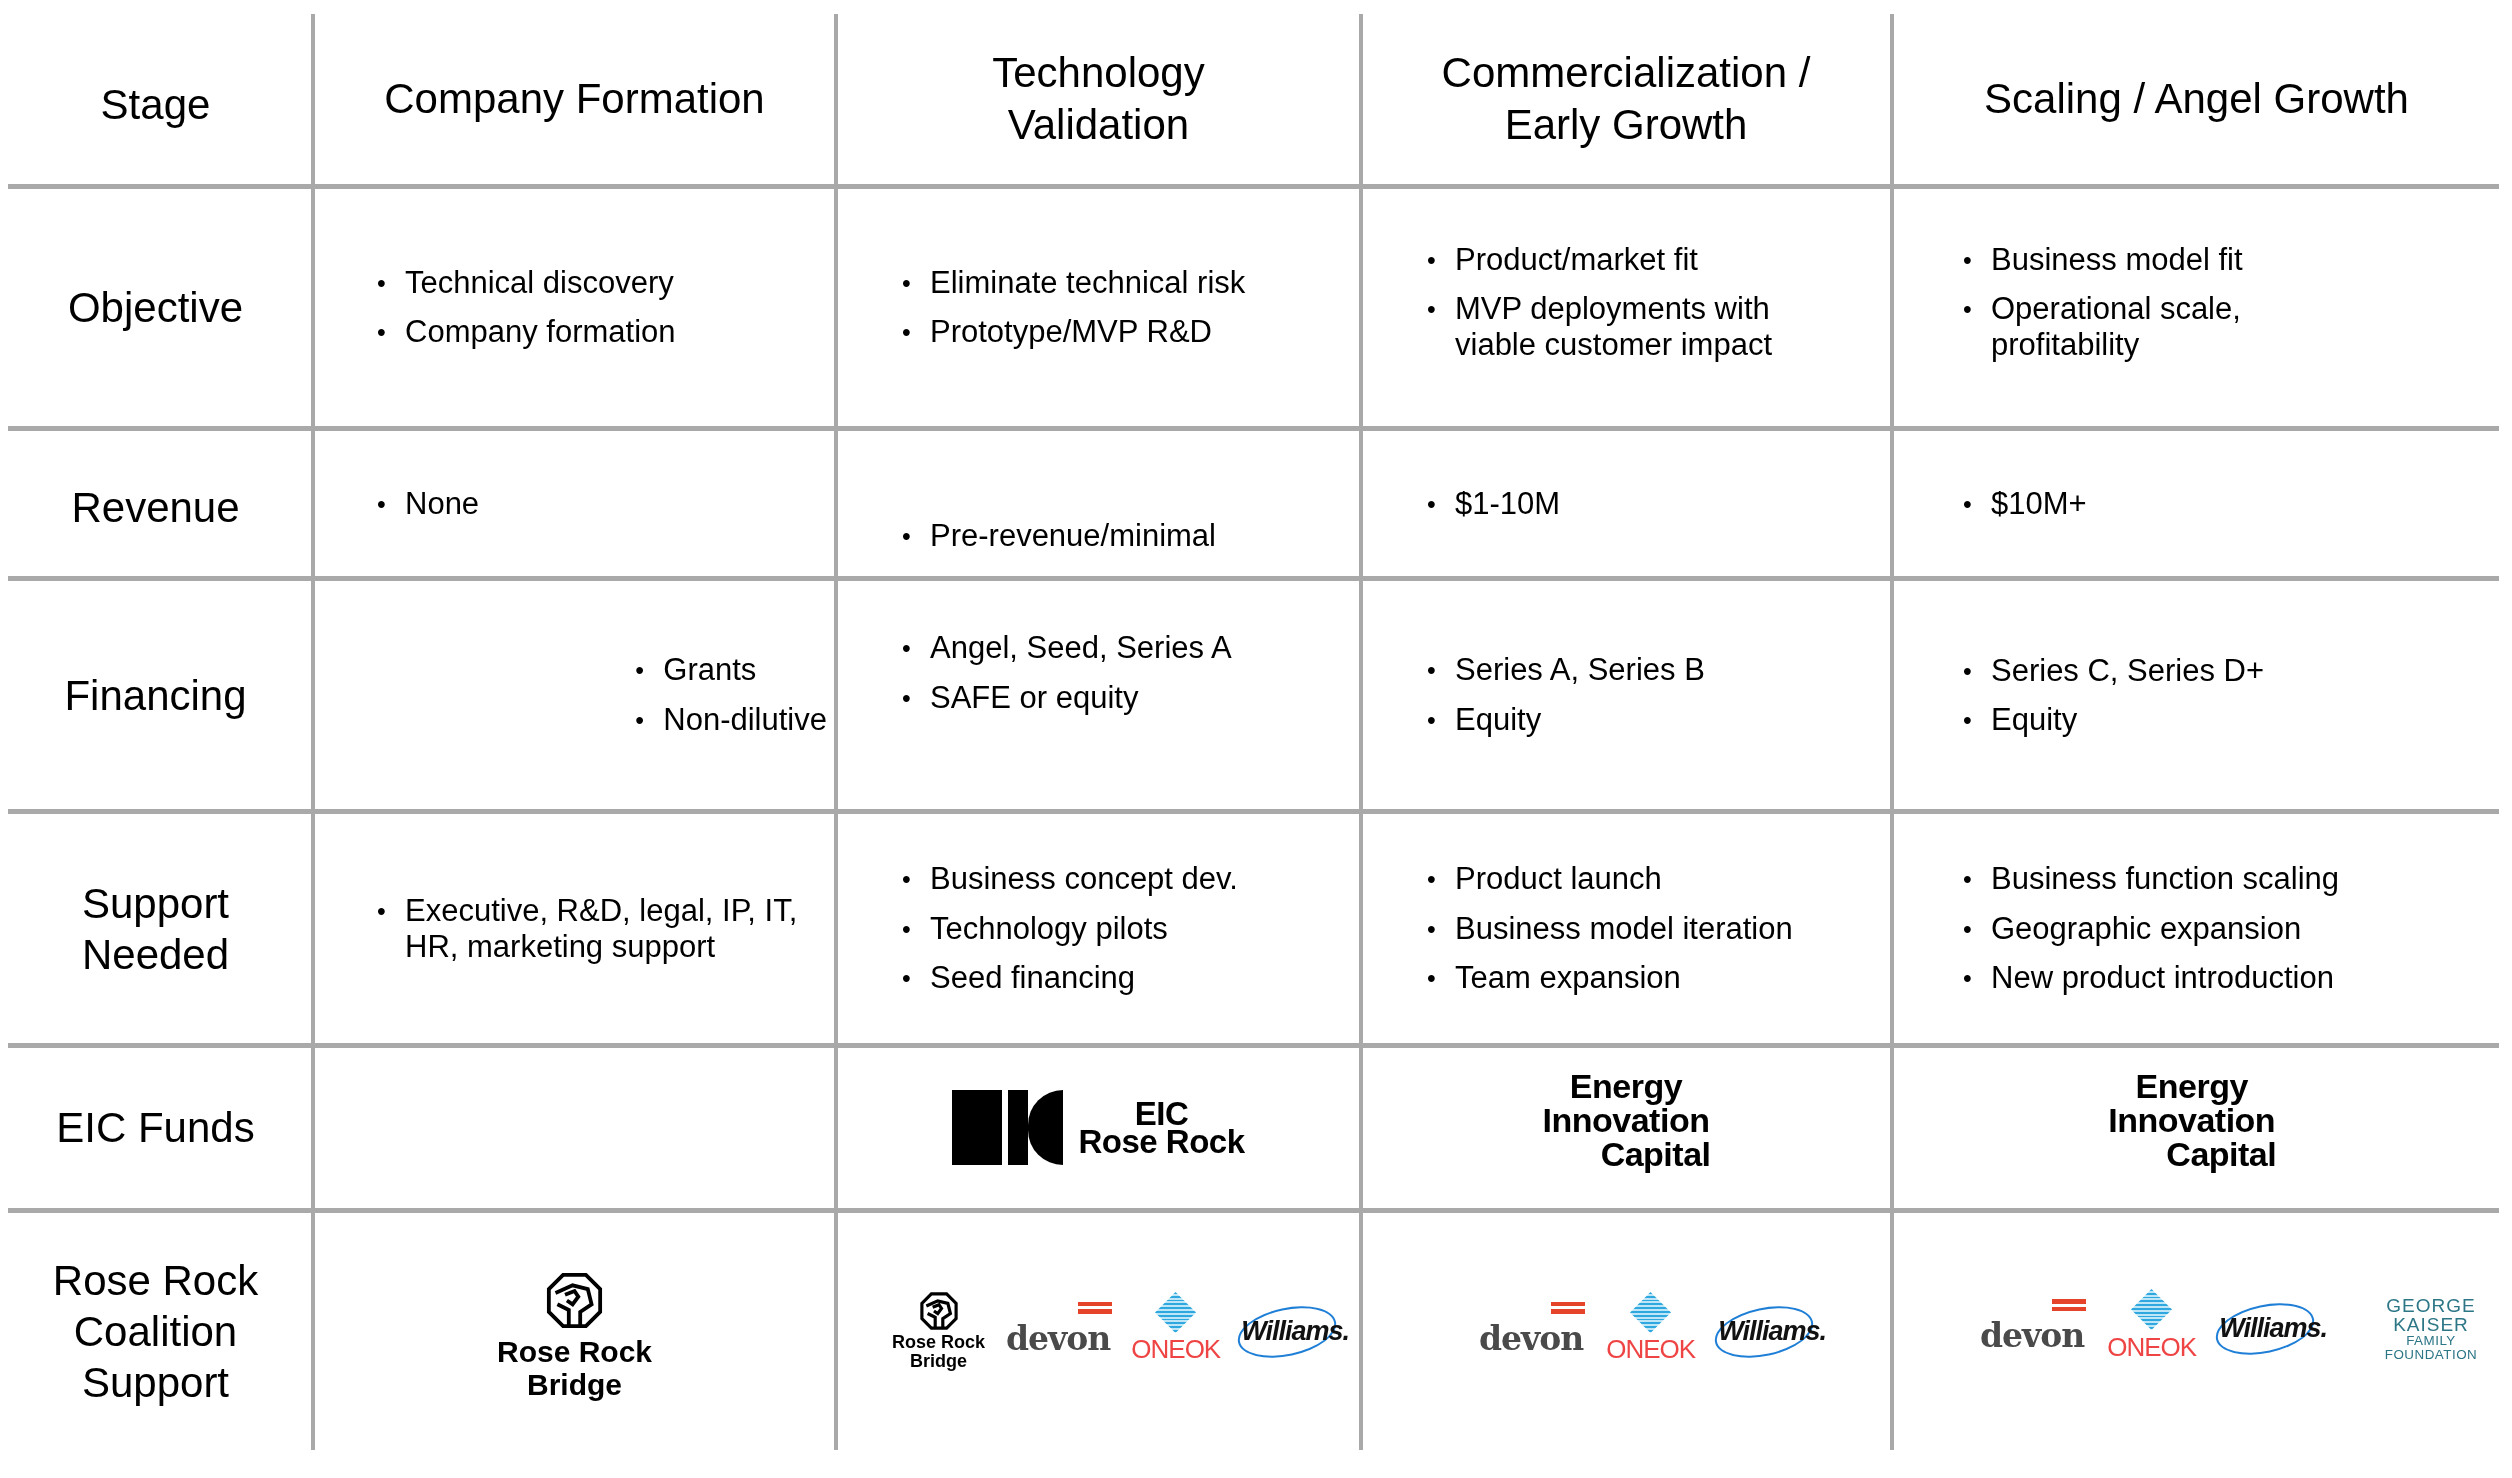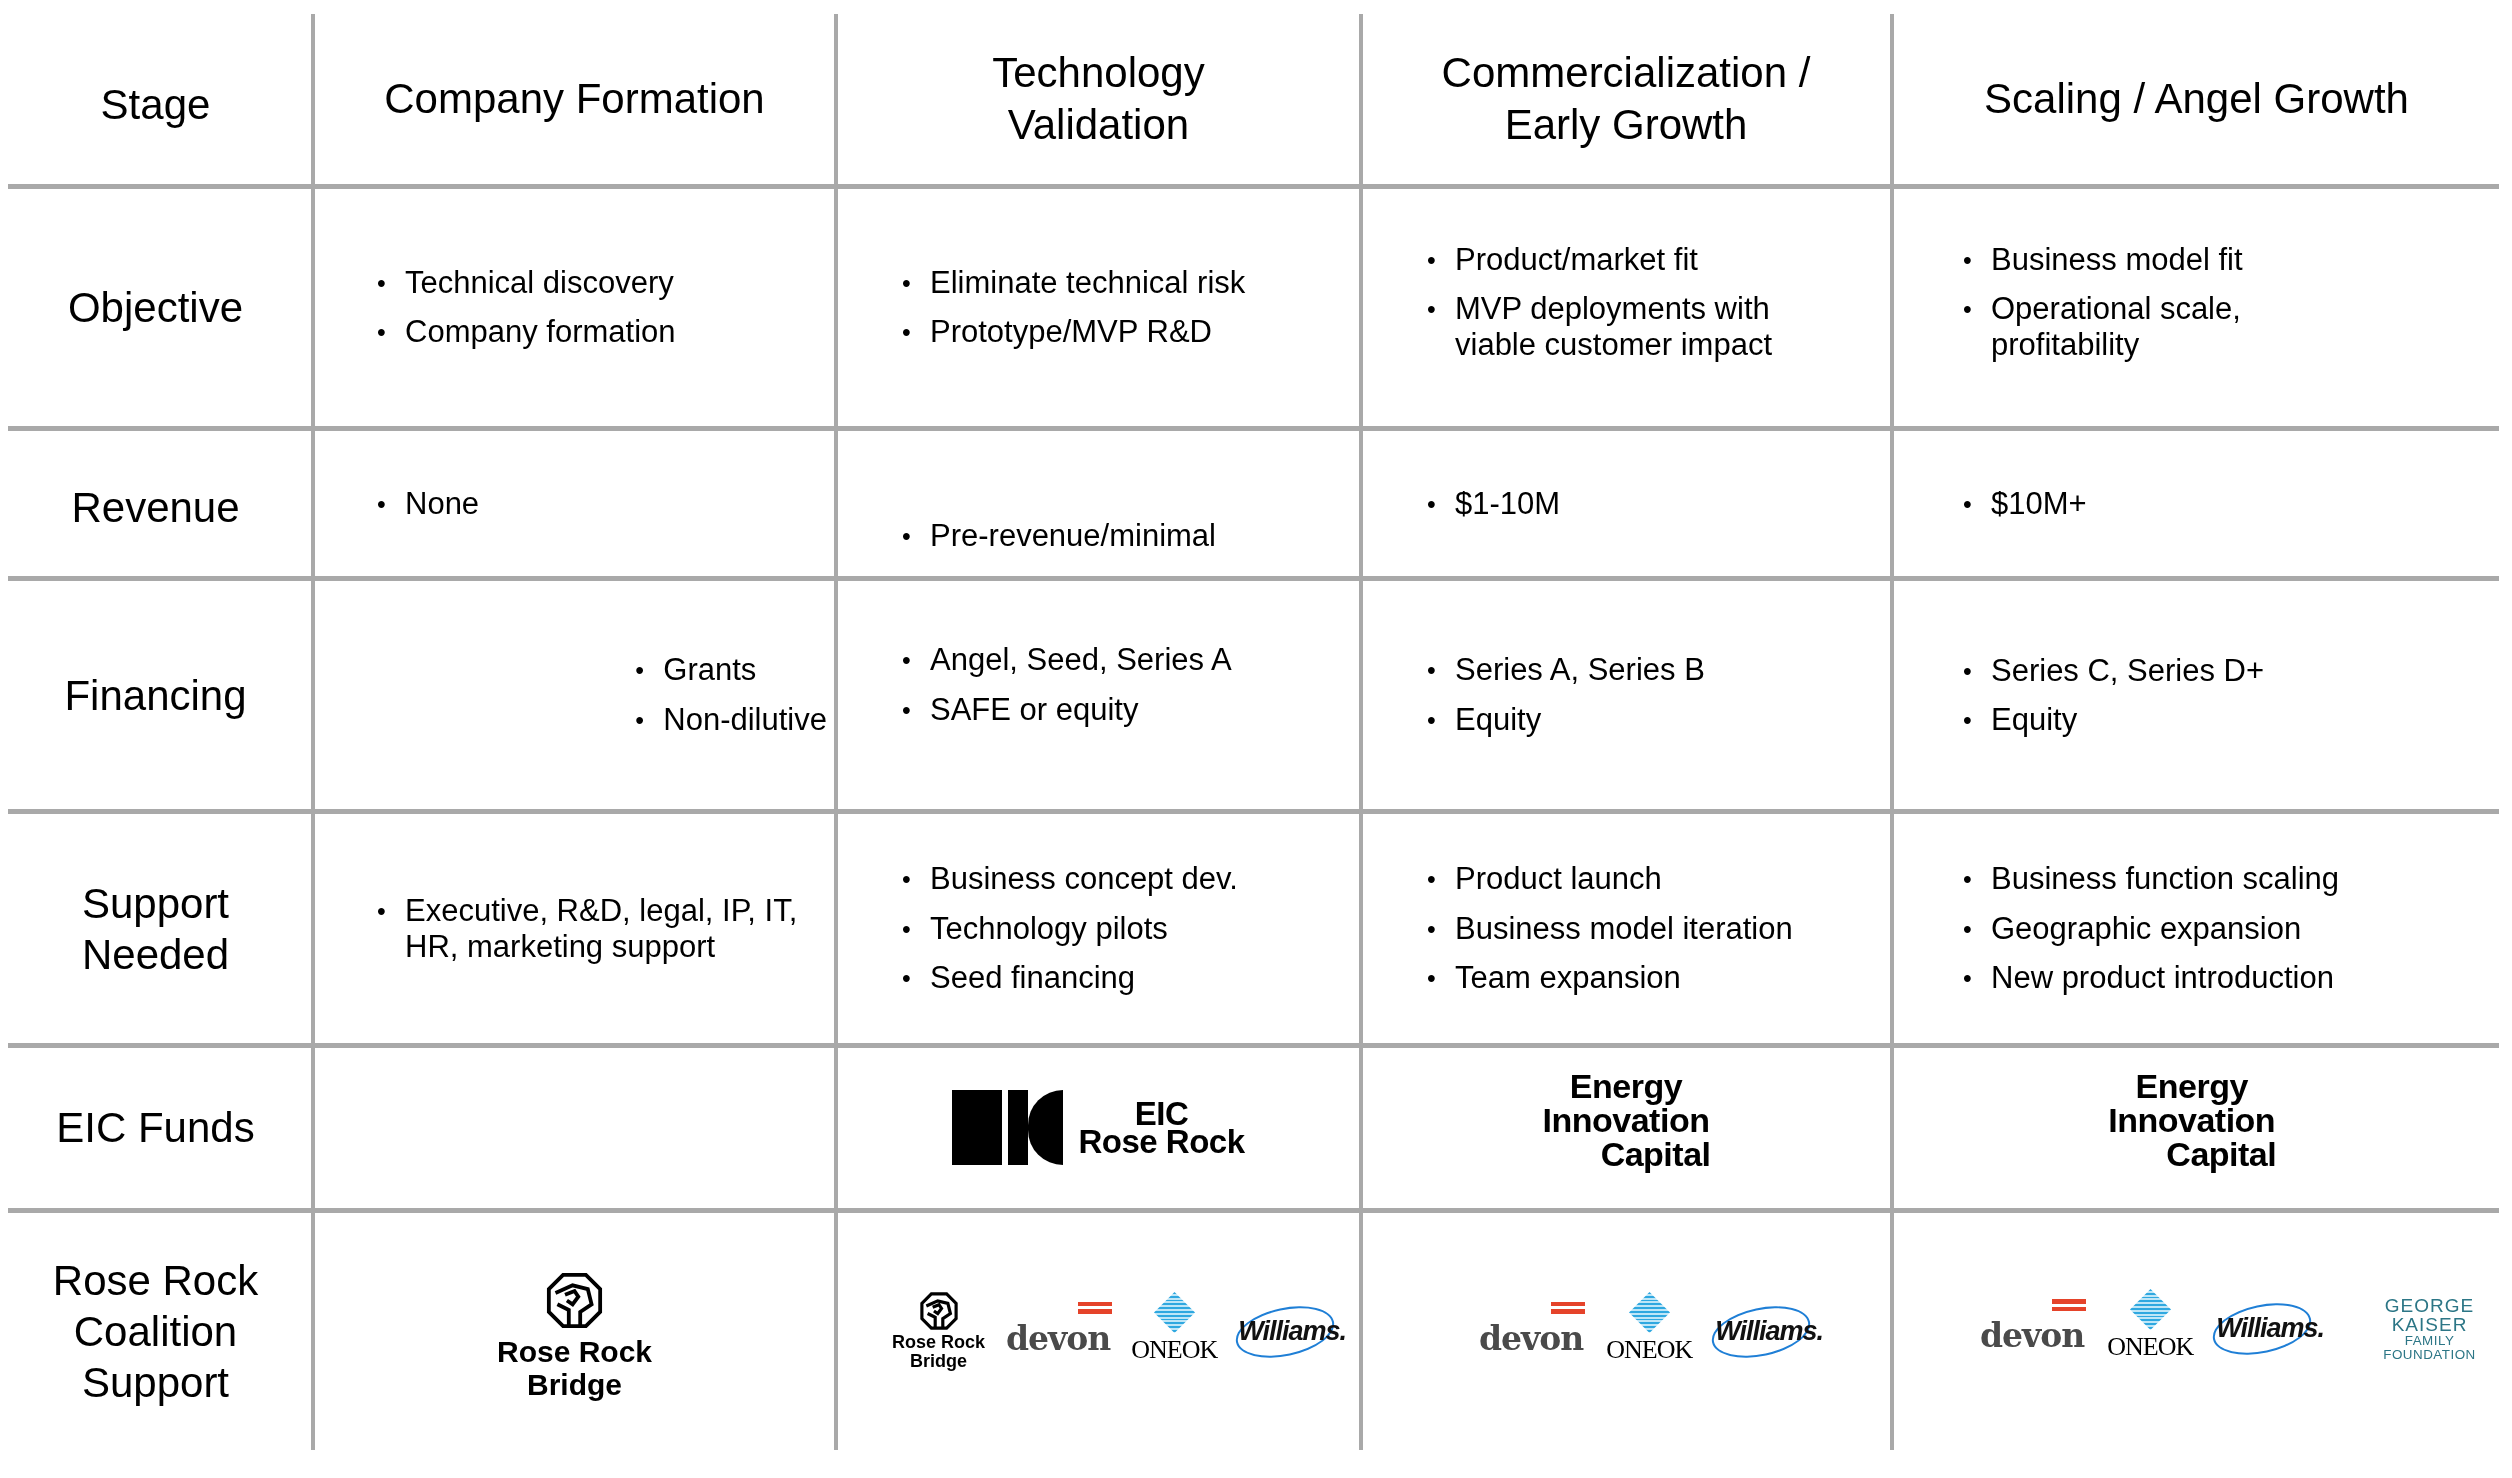--- a/index.html
+++ b/index.html
@@ -34,21 +34,21 @@
   .rrb { display: flex; flex-direction: column; align-items: center; }
   .rrb-text { font-weight: bold; text-align: center; }
 
   .devon { position: relative; display: inline-block; font-family: "DejaVu Serif", serif; color: #4a4a4a; font-weight: bold; letter-spacing: -1px; }
   .devon .bars { position: absolute; right: -1.9px; }
   .devon .bars span { display: block; background: #e5432a; height: 4.8px; margin-bottom: 2.9px; }
 
   .oneok { display: flex; flex-direction: column; align-items: center; }
   .oneok .diamond { width: 29px; height: 29px; transform: rotate(45deg);
      background: repeating-linear-gradient(135deg, #2fa8e0 0 1.9px, #bfe6f7 1.9px 3.8px); }
-  .oneok .txt { font-family: Liberation Serif, serif; color: #000000; letter-spacing: -1px; }
+  .oneok .txt { font-family: Liberation Sans, sans-serif; color: #ef4444; letter-spacing: -1px; }
 
   .williams { position: relative; display: inline-block; }
   .williams .txt { font-style: italic; font-weight: bold; color: #111; letter-spacing: -1px; position: relative; z-index: 1; }
   .williams .swoosh { position: absolute; left: -3.8px; border: 2.9px solid #1f7fd6; border-radius: 50%; transform: rotate(-12deg); }
 
   .gkff { color: #2c7686; text-align: center; }
   .gkff .l1 { font-size: 19px; letter-spacing: 1px; line-height: 19px; }
   .gkff .l2 { font-size: 13.4px; letter-spacing: 0.5px; line-height: 13.4px; }
 
   .logo-row { display: flex; align-items: center; }
@@ -138,21 +138,21 @@
 
 <div class="cell center rowlabel" style="left:0;top:581px;width:311px;height:228px;border-radius:32px;">
   <span>Financing</span>
 </div>
 <div class="cell" style="left:377px;top:581px;width:450px;height:228px;justify-content:flex-end;">
   <ul class="bullets">
     <li>Grants</li>
     <li>Non-dilutive</li>
   </ul>
 </div>
-<div class="cell" style="left:902px;top:581px;width:450px;height:184px;margin-top:12px;">
+<div class="cell" style="left:902px;top:581px;width:450px;height:184px;">
   <ul class="bullets">
     <li>Angel, Seed, Series A</li>
     <li>SAFE or equity</li>
   </ul>
 </div>
 <div class="cell" style="left:1427px;top:581px;width:450px;height:228px;">
   <ul class="bullets">
     <li>Series A, Series B</li>
     <li>Equity</li>
   </ul>

